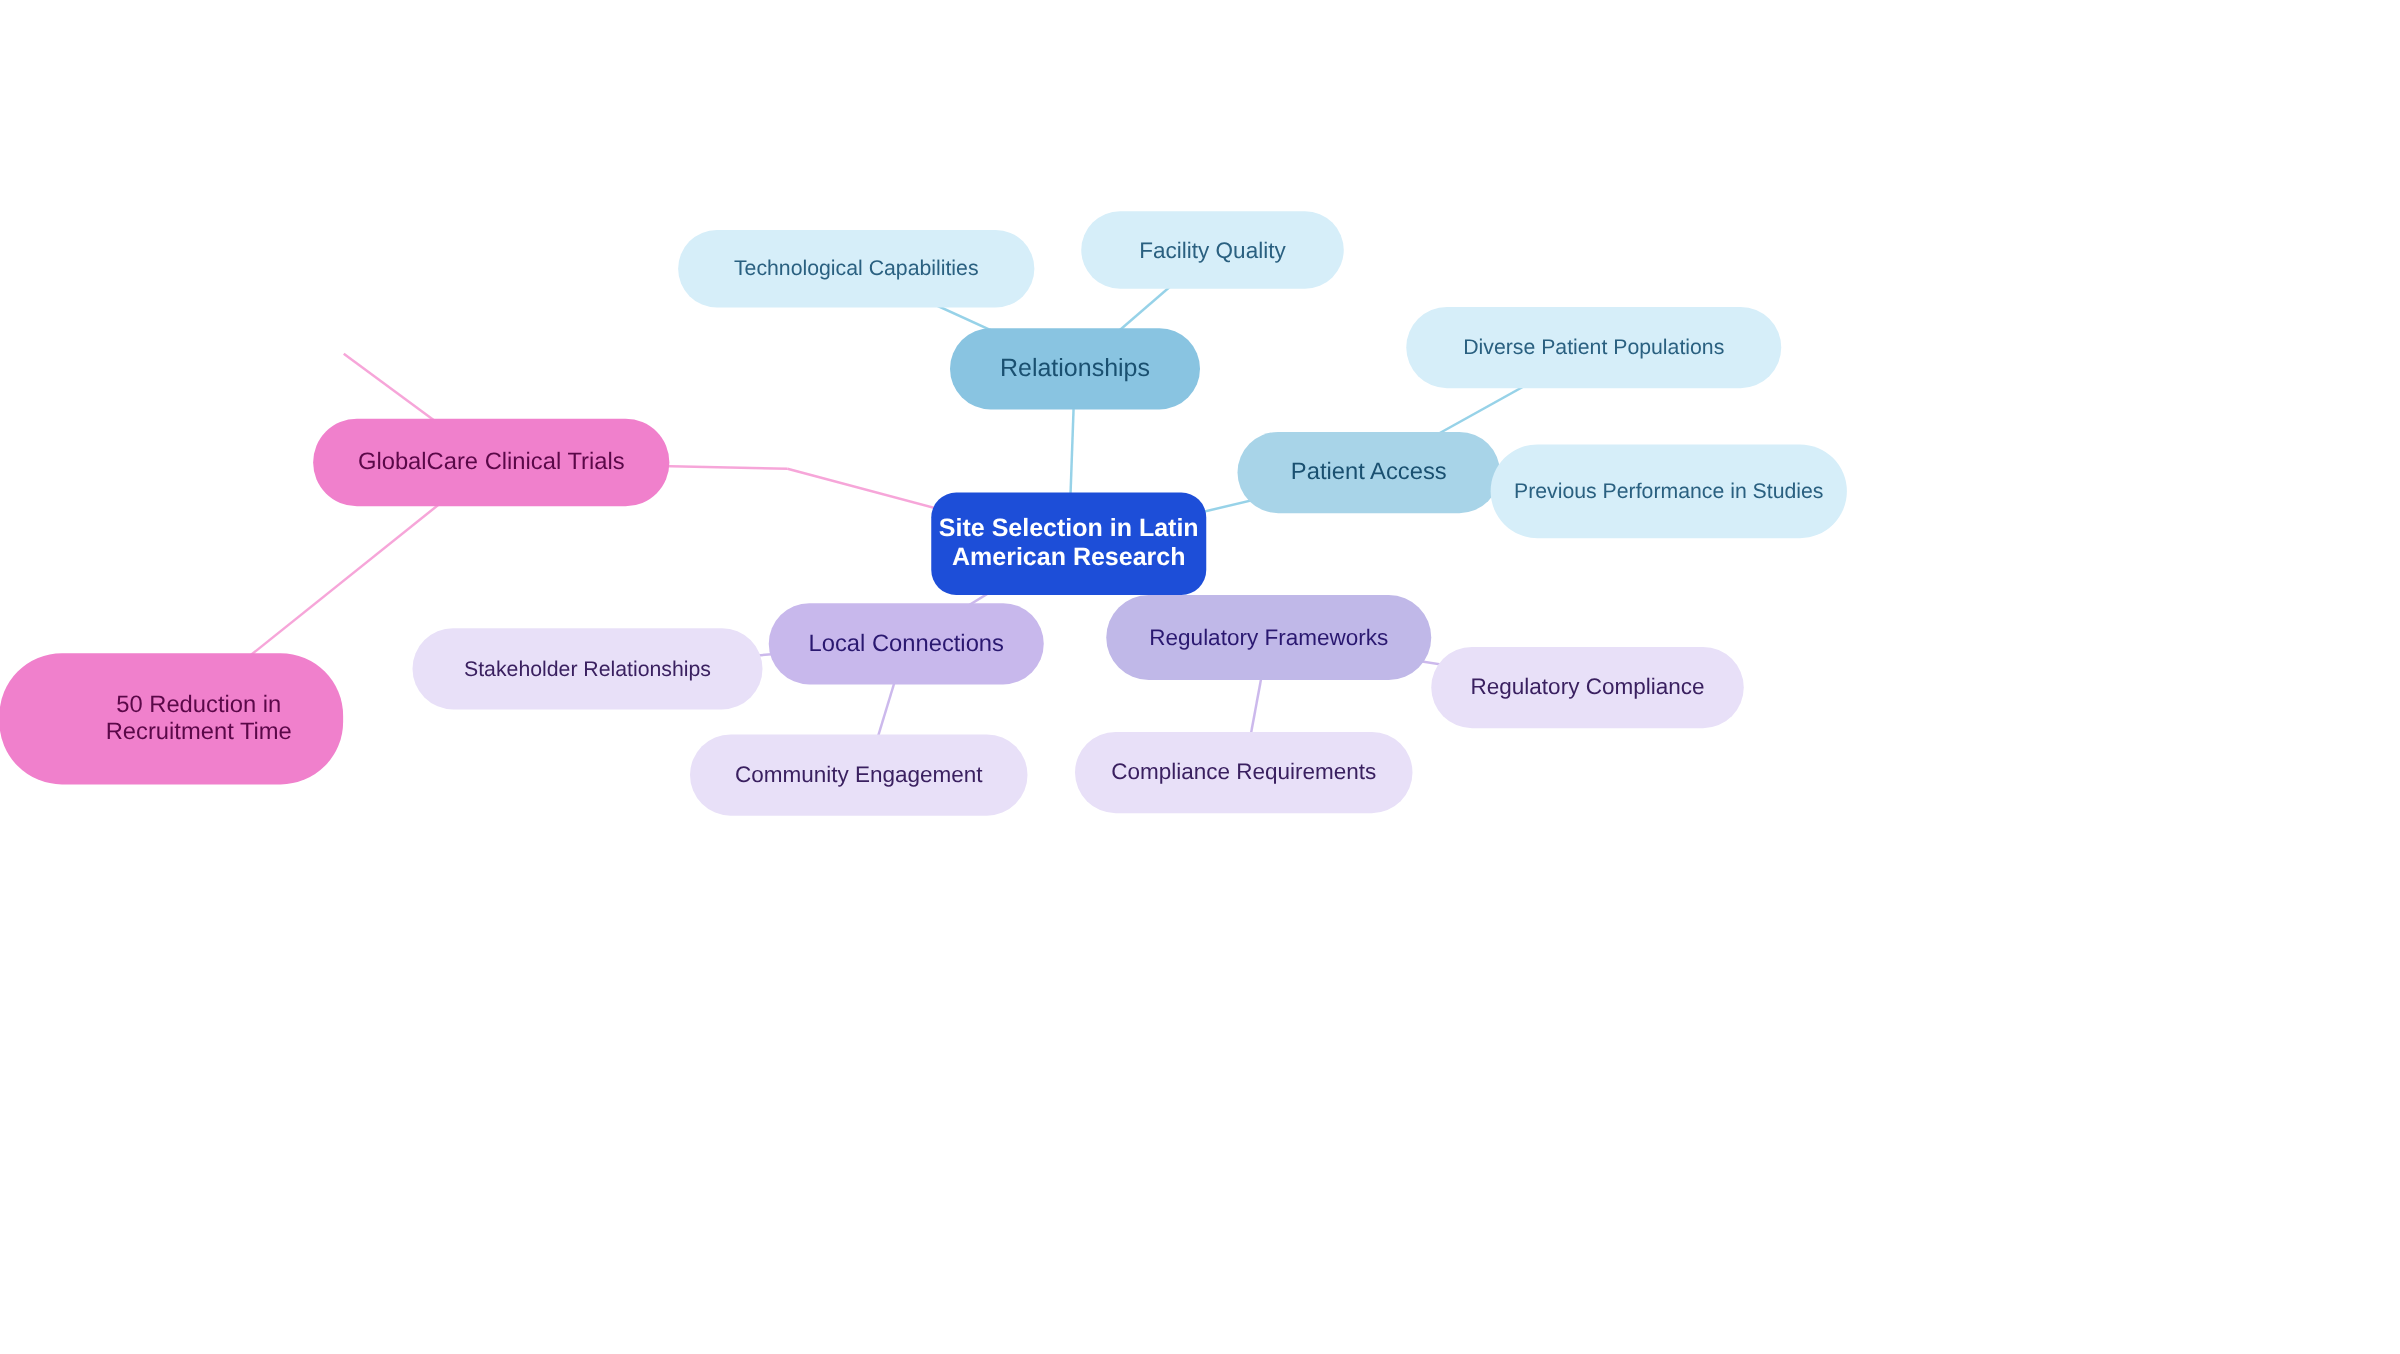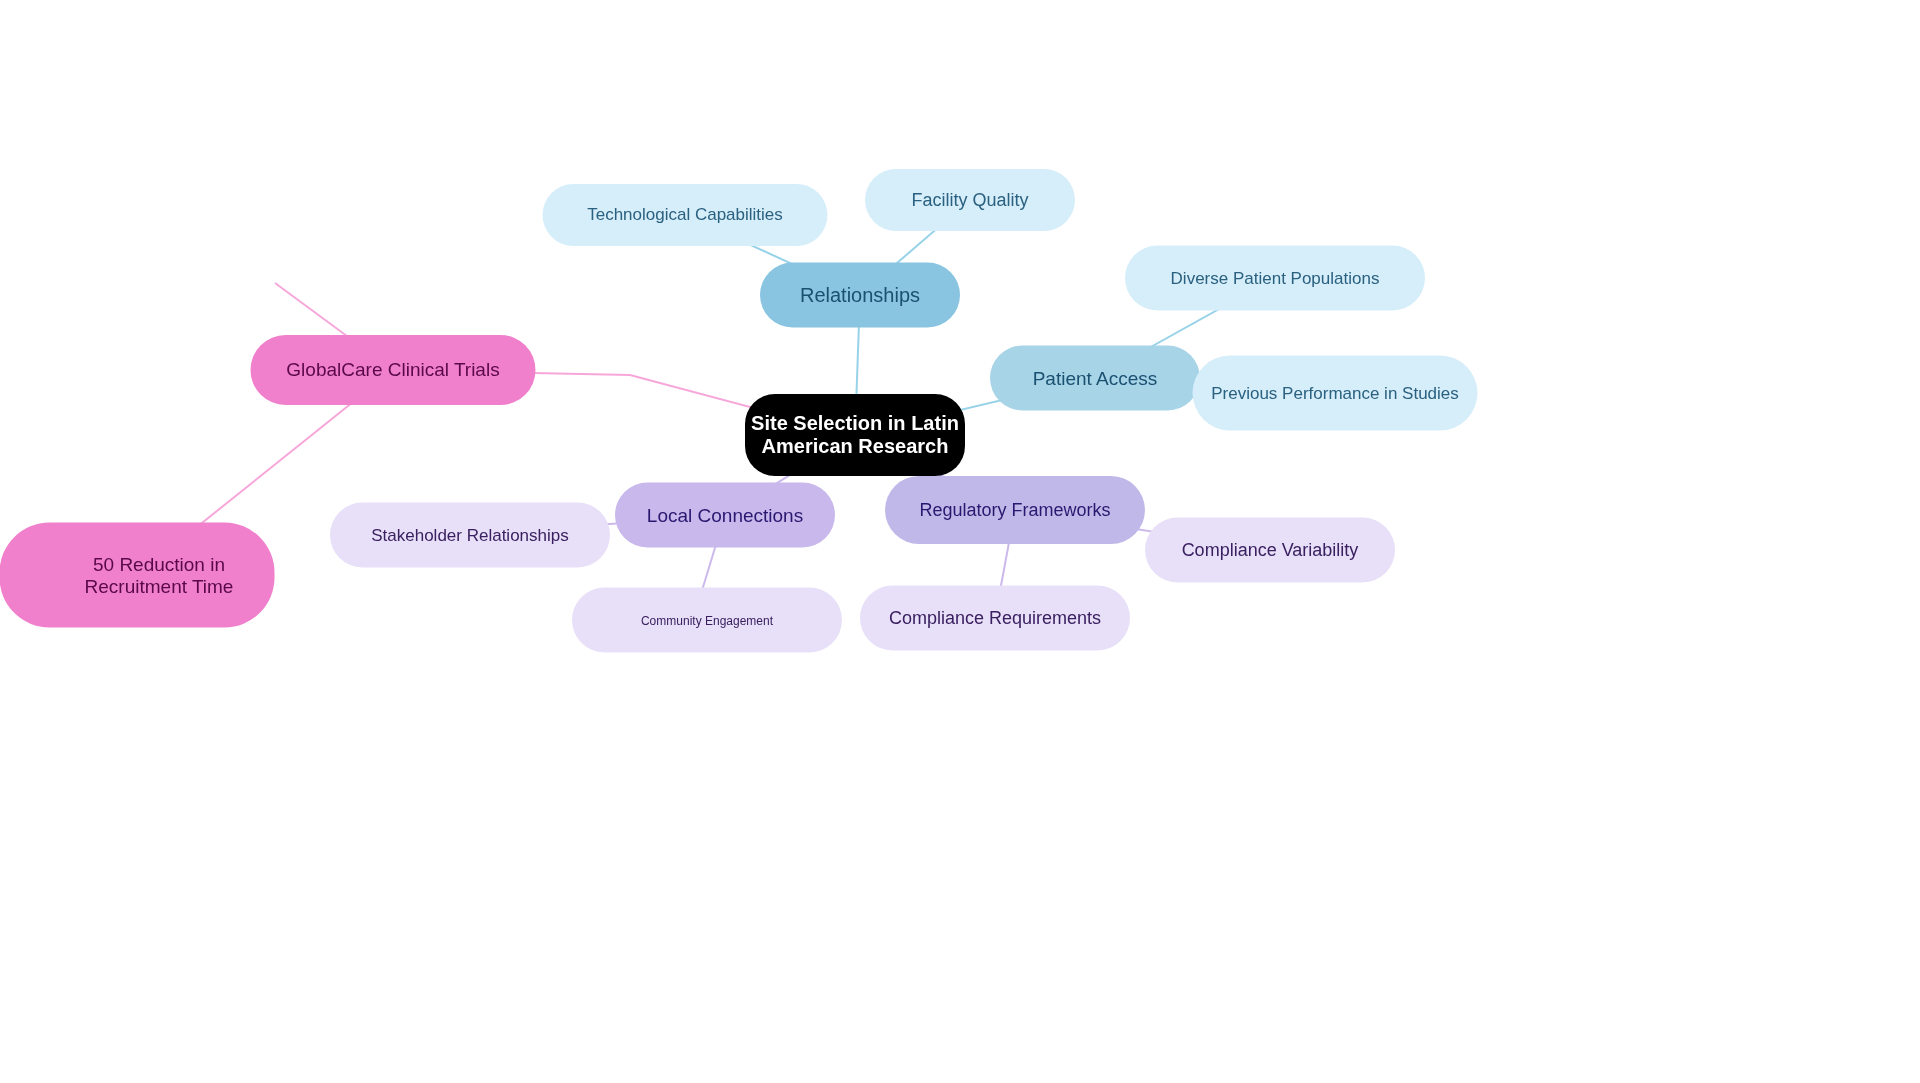--- a/index.html
+++ b/index.html
@@ -35,25 +35,25 @@
       align-items: center;
       justify-content: center;
       text-align: center;
       font-size: 18px;
       font-weight: 500;
       cursor: pointer;
       user-select: none;
     }
 
     .node-center {
-      background: #000000;
+      background: #1d4ed8;
       color: #ffffff;
       width: 220px;
       height: 82px;
-      border-radius: 30px;
+      border-radius: 20px;
       font-size: 20px;
       font-weight: 600;
     }
 
     .node-blue {
       background: #b8e0f7;
       color: #2a6080;
       border: none;
     }
 
@@ -111,19 +111,19 @@
     </svg>
 <div class="node node-center" style="left: 855px; top: 435px;">Site Selection in Latin American Research</div>
     <div class="node node-blue" style="left: 860px; top: 295px; width: 200px; height: 65px; font-size: 20px; background: rgb(137, 196, 225); color: rgb(26, 80, 112);">Relationships</div>
     <div class="node node-blue" style="left: 1095px; top: 378px; width: 210px; height: 65px; font-size: 19px; background: rgb(168, 212, 232); color: rgb(26, 80, 112);">Patient Access</div>
     <div class="node node-purple" style="left: 1015px; top: 510px; width: 260px; height: 68px; font-size: 18px; background: rgb(192, 184, 232); color: rgb(42, 24, 112);">Regulatory Frameworks</div>
     <div class="node node-purple" style="left: 725px; top: 515px; width: 220px; height: 65px; font-size: 19px; background: rgb(200, 184, 236); color: rgb(42, 24, 112);">Local Connections</div>
     <div class="node node-blue-light" style="left: 970px; top: 200px; width: 210px; height: 62px; font-size: 18px;">Facility Quality</div>
     <div class="node node-blue-light" style="left: 685px; top: 215px; width: 285px; height: 62px; font-size: 17px;">Technological Capabilities</div>
     <div class="node node-blue-light" style="left: 1275px; top: 278px; width: 300px; height: 65px; font-size: 17px;">Diverse Patient Populations</div>
     <div class="node node-blue-light" style="left: 1335px; top: 393px; width: 285px; height: 75px; font-size: 17px;">Previous Performance in Studies</div>
-    <div class="node node-purple-light" style="left: 1270px; top: 550px; width: 250px; height: 65px; font-size: 18px;">Compliance Variability</div>
+    <div class="node node-purple-light" style="left: 1270px; top: 550px; width: 250px; height: 65px; font-size: 18px;">Regulatory Compliance</div>
     <div class="node node-purple-light" style="left: 995px; top: 618px; width: 270px; height: 65px; font-size: 18px;">Compliance Requirements</div>
     <div class="node node-purple-light" style="left: 470px; top: 535px; width: 280px; height: 65px; font-size: 17px;">Stakeholder Relationships</div>
-    <div class="node node-purple-light" style="left: 707px; top: 620px; width: 270px; height: 65px; font-size: 12px;">Community Engagement</div>
+    <div class="node node-purple-light" style="left: 687px; top: 620px; width: 270px; height: 65px; font-size: 18px;">Community Engagement</div>
     <div class="node node-pink" style="left: 393px; top: 370px; width: 285px; height: 70px; font-size: 19px; background: rgb(240, 128, 204); color: rgb(90, 8, 72);">GlobalCare Clinical Trials</div>
     <div class="node node-pink" style="left: 137px; top: 575px; width: 275px; height: 105px; font-size: 19px; background: rgb(240, 128, 204); color: rgb(90, 8, 72); padding-left: 44px;">50 Reduction in Recruitment Time</div>
   </div>
 
 </body></html>

